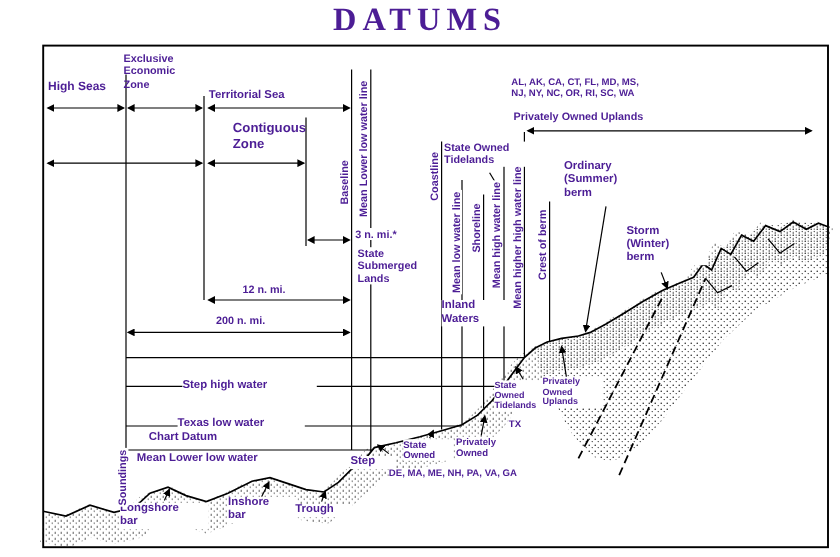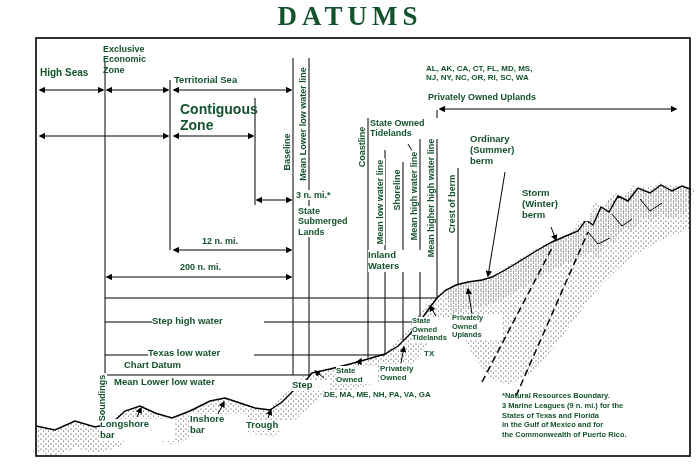--- a/index.html
+++ b/index.html
@@ -1,17 +1,17 @@
 <!DOCTYPE html>
 <html><head>
 <meta charset="utf-8">
 <style>
   html,body { margin:0; padding:0; background:#fff; }
   .stage { position:relative; width:700px; height:464px; background:#fff;
-           font-family:"Liberation Sans", sans-serif; color:#14532d; overflow:hidden; }
+           font-family:"Liberation Sans", sans-serif; color:#4c1d95; overflow:hidden; }
   .title { position:absolute; left:0; top:1px; width:700px; text-align:center;
            font-family:"Liberation Serif", serif; font-weight:bold; font-size:27px;
            letter-spacing:5px; }
   svg.art { position:absolute; left:0; top:0; }
   .lb { position:absolute; font-weight:bold; text-align:left;
         white-space:pre-line; line-height:1.15; }
   .bg { background:#fff; }
   .vl { position:absolute; transform:translate(-50%,-50%) rotate(-90deg);
         white-space:nowrap; font-weight:bold; font-size:9px; background:#fff; padding:0 1px; }
   .foot { text-align:left; line-height:1.3; }
@@ -94,21 +94,21 @@
       <line x1="436" y1="316" x2="430" y2="306" marker-end="url(#ah)"></line>
       <line x1="472" y1="314" x2="468" y2="289" marker-end="url(#ah)"></line>
     </g>
   </svg>
 
   <div class="lb" style="left:40px;top:67px;width:66px;font-size:10px">High Seas</div>
   <div class="lb" style="left:103px;top:44px;width:68px;font-size:9px">Exclusive
 Economic
 Zone</div>
   <div class="lb" style="left:174px;top:75px;width:98px;font-size:9.5px">Territorial Sea</div>
-  <div class="lb" style="left:180px;top:101px;width:62px;font-size:14px">Contiguous
+  <div class="lb" style="left:194px;top:101px;width:62px;font-size:11px">Contiguous
 Zone</div>
   <div class="lb bg" style="left:296px;top:190px;width:56px;font-size:9px">3 n. mi.*</div>
   <div class="lb bg" style="left:298px;top:206px;width:66px;font-size:9px">State
 Submerged
 Lands</div>
   <div class="lb bg" style="left:202px;top:236px;width:56px;font-size:9px">12 n. mi.</div>
   <div class="lb bg" style="left:180px;top:262px;width:62px;font-size:9px">200 n. mi.</div>
   <div class="lb bg" style="left:368px;top:250px;width:58px;font-size:9.5px">Inland
 Waters</div>
 
@@ -143,25 +143,20 @@
 Owned</div>
   <div class="lb bg" style="left:324px;top:390px;width:122px;font-size:8px">DE, MA, ME, NH, PA, VA, GA</div>
   <div class="lb bg" style="left:412px;top:317px;width:46px;font-size:7.5px">State
 Owned
 Tidelands</div>
   <div class="lb bg" style="left:424px;top:349px;width:46px;font-size:8px">TX</div>
   <div class="lb bg" style="left:452px;top:314px;width:50px;font-size:7.5px">Privately
 Owned
 Uplands</div>
 
-  <div class="lb foot" style="left:502px;top:391px;width:186px;font-size:7.5px">*Natural Resources Boundary.
-3 Marine Leagues (9 n. mi.) for the
-States of Texas and Florida
-in the Gulf of Mexico and for
-the Commonwealth of Puerto Rico.</div>
 
   <div class="vl" style="left:102px;top:398px">Soundings</div>
   <div class="vl" style="left:287px;top:152px">Baseline</div>
   <div class="vl" style="left:303px;top:124px">Mean Lower low water line</div>
   <div class="vl" style="left:362px;top:147px">Coastline</div>
   <div class="vl" style="left:380px;top:202px">Mean low water line</div>
   <div class="vl" style="left:397px;top:190px">Shoreline</div>
   <div class="vl" style="left:414px;top:196px">Mean high water line</div>
   <div class="vl" style="left:431px;top:198px">Mean higher high water line</div>
   <div class="vl" style="left:452px;top:204px">Crest of berm</div>

